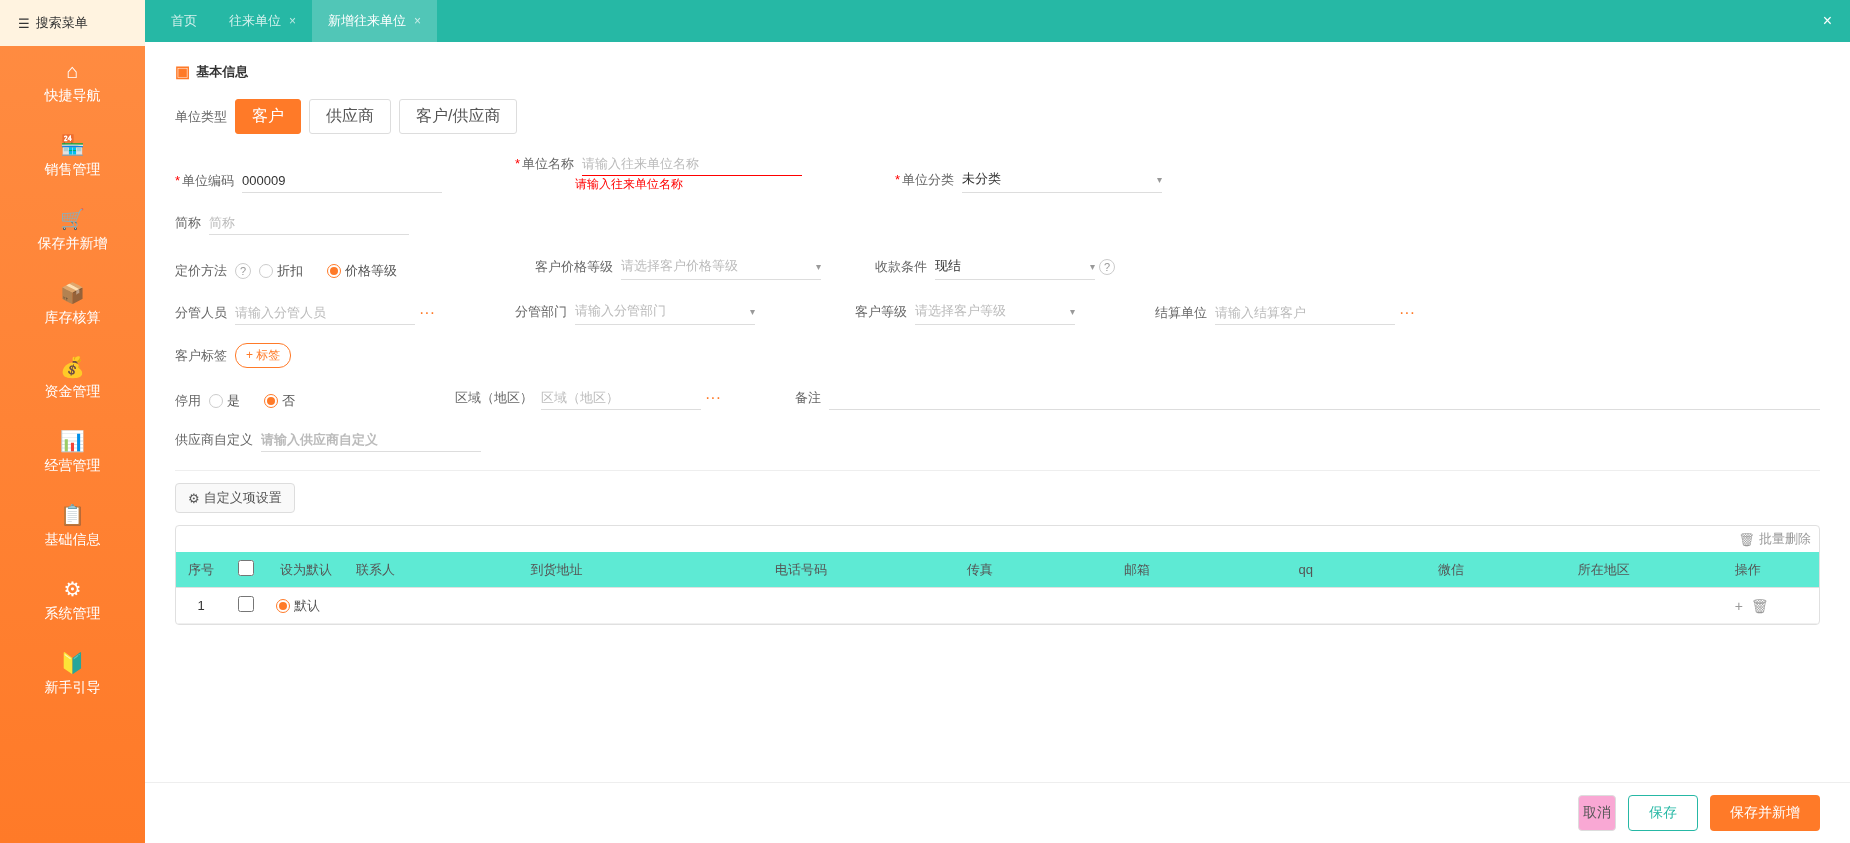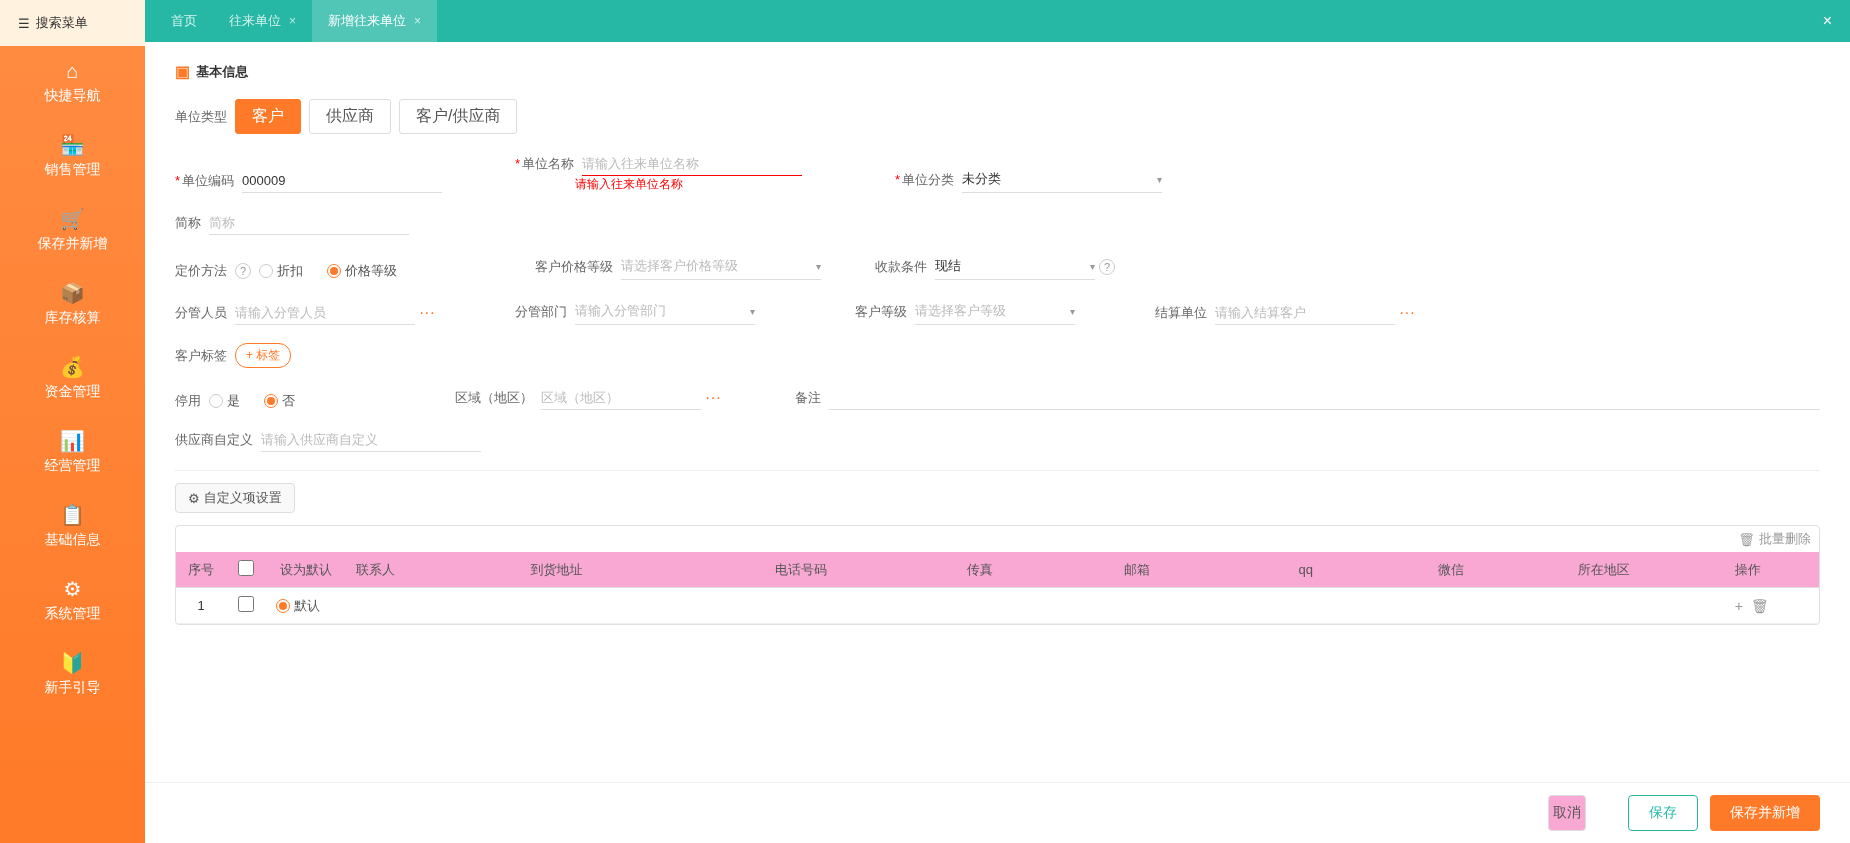--- a/index.html
+++ b/index.html
@@ -112,33 +112,33 @@
     
     .custom-settings-btn {
       display: flex; align-items: center; gap: 4px; border: 1px solid #ddd; background: #f9f9f9; padding: 5px 12px; border-radius: 4px; cursor: pointer; color: #555; font-size: 13px;
     }
 
     
     .table-wrapper { margin-top: 10px; border: 1px solid #e0e0e0; border-radius: 4px; overflow: hidden; }
     .table-header-bar { display: flex; justify-content: flex-end; padding: 4px 8px; }
     .batch-delete { color: #999; font-size: 12px; display: flex; align-items: center; gap: 4px; cursor: pointer; }
     table { width: 100%; border-collapse: collapse; }
-    thead tr { background: #f9a8d4; }
+    thead tr { background: #5eead4; }
     th { padding: 8px 10px; font-weight: 500; color: #555; border-bottom: 1px solid #e0e0e0; text-align: left; font-size: 13px; white-space: nowrap; }
     td { padding: 8px 10px; border-bottom: 1px solid #f0f0f0; color: #333; font-size: 13px; }
     .table-checkbox { width: 16px; height: 16px; cursor: pointer; }
     .table-row-actions { display: flex; gap: 8px; color: #999; }
     .table-row-actions span { cursor: pointer; font-size: 14px; }
 
     
     .footer {
       background: #fff; border-top: 1px solid #eee; padding: 12px 30px; display: flex; justify-content: flex-end; gap: 12px; flex-shrink: 0;
     }
     .btn-cancel { padding: 8px 4px; border: 1px solid #ddd; background: #f9a8d4; cursor: pointer; border-radius: 4px; color: #555; font-size: 14px; }
-    .btn-save { padding: 8px 20px; border: 1px solid #26b8a5; background: #fff; cursor: pointer; border-radius: 4px; color: #26b8a5; font-size: 14px; margin-left: 30px; }
+    .btn-save { padding: 8px 20px; border: 1px solid #26b8a5; background: #fff; cursor: pointer; border-radius: 4px; color: #26b8a5; font-size: 14px; }
     .btn-save-new { padding: 8px 20px; border: none; background: #ff7a28; cursor: pointer; border-radius: 4px; color: #fff; font-size: 14px; }
     .help-icon { color: #999; cursor: pointer; font-size: 13px; border: 1px solid #ccc; border-radius: 50%; width: 16px; height: 16px; display: inline-flex; align-items: center; justify-content: center; font-size: 11px; }
 
     .col-seq { width: 50px; text-align: center; }
     .col-check { width: 40px; text-align: center; }
     .col-default { width: 80px; text-align: center; }
   </style>
 </head>
 <body>
 
@@ -339,21 +339,21 @@
       </div>
       <div class="form-field" style="align-items:center;">
         <span class="form-label">备注</span>
         <input type="text" class="form-input" style="flex: 1 1 0%;">
       </div>
     </div>
 
     <div class="form-row">
       <div class="form-field" style="max-width:400px; align-items:center;">
         <span class="form-label">供应商自定义</span>
-        <input type="text" class="form-input" placeholder="请输入供应商自定义" style="max-width: 220px;">
+        <input type="text" class="form-input" placeholder="请输入供应商自定义" style="max-width: 220px; font-weight: bold;">
       </div>
     </div>
 
     <hr class="divider">
 
     <button class="custom-settings-btn">
       <span>⚙</span>
       <span>自定义项设置</span>
     </button>
 

